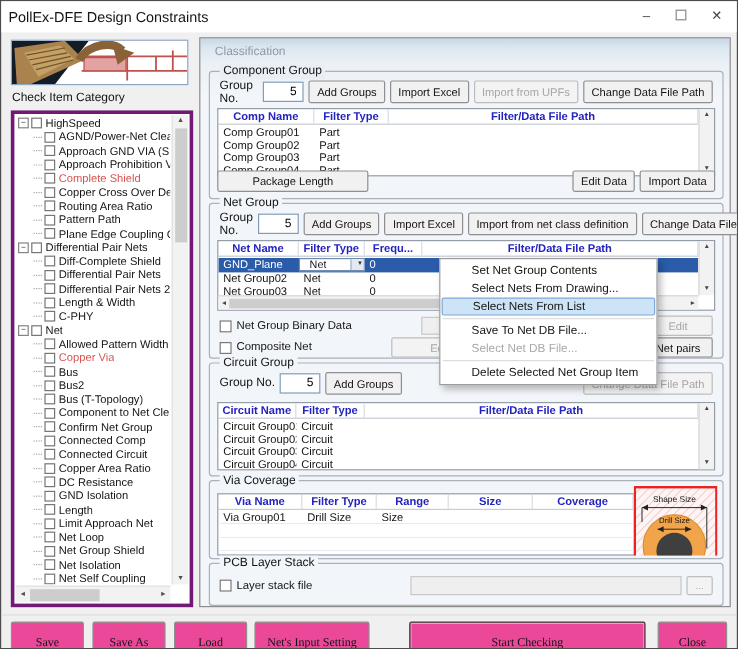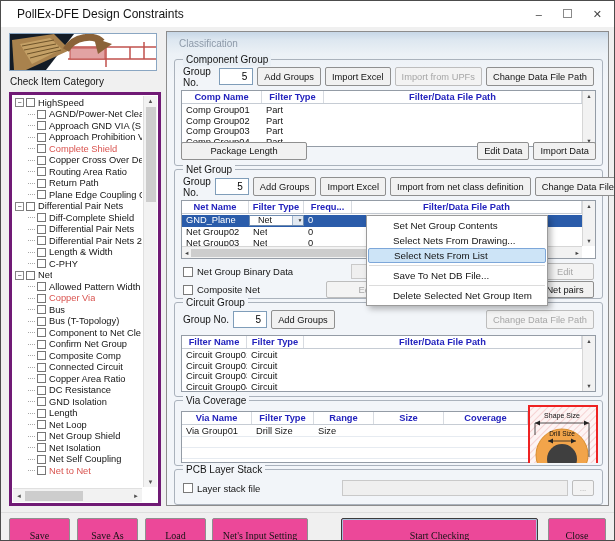--- a/index.html
+++ b/index.html
@@ -5,21 +5,21 @@
   :root{
     --selection-bg:#2a5caa; --warn-text:#d9534f; --header-blue:#2323bd;
     --menu-hl:#cde4f7; --menu-hl-border:#7da7d9;
     --via-pad:#f2a44a; --via-drill:#3f3f3f; --via-frame:#ee2222;
   }
   *{box-sizing:border-box;margin:0;padding:0}
   body{margin:0;background:#d8d8d8;font-family:"Liberation Sans",sans-serif}
   .window{position:relative;width:615px;height:541px;border:1px solid #4c4c4c;background:#f0f0f0;overflow:hidden}
 
   
-  .titlebar{position:absolute;left:0;top:0;right:0;height:26px;background:#fff;display:flex;align-items:center;padding-left:16px}
+  .titlebar{position:absolute;left:0;top:0;right:0;height:26px;background:#fff;display:flex;align-items:center;padding-left:6px}
   .title{font-size:12px;color:#141414}
   .win-controls{position:absolute;right:12px;top:0;height:26px;display:flex;align-items:center;gap:21px;color:#444}
   .wc{font-size:11px;line-height:11px;cursor:default}
   .max-box{width:9px;height:9px;border:1px solid #8a8a8a;display:inline-block}
 
   
   .pcb-image{position:absolute;left:8px;top:32px;width:148px;height:38px;border:1px solid #8aa6c2;background:#fff;overflow:hidden}
   .category-label{position:absolute;left:9px;top:75px;font-size:10px;color:#141414}
   .tree-panel{position:absolute;left:8px;top:91px;width:152px;height:414px;background:#fff;border:3px solid #701a75}
   .tree-view{position:absolute;left:2px;top:2px;right:16px;bottom:16px;overflow:hidden}
@@ -210,21 +210,21 @@
 
         <div class="tree-row">
 
           <span class="cbx"></span>
           <span class="tree-label">Routing Area Ratio</span>
         </div>
 
         <div class="tree-row">
 
           <span class="cbx"></span>
-          <span class="tree-label">Return Path</span>
+          <span class="tree-label">Pattern Path</span>
         </div>
 
         <div class="tree-row">
 
           <span class="cbx"></span>
           <span class="tree-label">Plane Edge Coupling C</span>
         </div>
 
         <div class="tree-row root">
           <span class="expander">−</span>
@@ -279,20 +279,25 @@
           <span class="cbx"></span>
           <span class="tree-label red">Copper Via</span>
         </div>
 
         <div class="tree-row">
 
           <span class="cbx"></span>
           <span class="tree-label">Bus</span>
         </div>
 
+        <div class="tree-row">
+
+          <span class="cbx"></span>
+          <span class="tree-label">Bus2</span>
+        </div>
 
         <div class="tree-row">
 
           <span class="cbx"></span>
           <span class="tree-label">Bus (T-Topology)</span>
         </div>
 
         <div class="tree-row">
 
           <span class="cbx"></span>
@@ -301,21 +306,21 @@
 
         <div class="tree-row">
 
           <span class="cbx"></span>
           <span class="tree-label">Confirm Net Group</span>
         </div>
 
         <div class="tree-row">
 
           <span class="cbx"></span>
-          <span class="tree-label">Composite Comp</span>
+          <span class="tree-label">Connected Comp</span>
         </div>
 
         <div class="tree-row">
 
           <span class="cbx"></span>
           <span class="tree-label">Connected Circuit</span>
         </div>
 
         <div class="tree-row">
 
@@ -334,20 +339,25 @@
           <span class="cbx"></span>
           <span class="tree-label">GND Isolation</span>
         </div>
 
         <div class="tree-row">
 
           <span class="cbx"></span>
           <span class="tree-label">Length</span>
         </div>
 
+        <div class="tree-row">
+
+          <span class="cbx"></span>
+          <span class="tree-label">Limit Approach Net</span>
+        </div>
 
         <div class="tree-row">
 
           <span class="cbx"></span>
           <span class="tree-label">Net Loop</span>
         </div>
 
         <div class="tree-row">
 
           <span class="cbx"></span>
@@ -520,21 +530,21 @@
     <div class="groupbox gb-circ">
       <span class="gb-label">Circuit Group</span>
       <div class="ctl-row">
         <span>Group No.</span>
         <input class="num-input" value="5" style="">
         <button class="btn">Add Groups</button>
         <button class="btn dis push-right">Change Data File Path</button>
       </div>
       <div class="tbl tbl-circ with-vs">
         <div class="thead">
-          <span>Filter Name</span>
+          <span>Circuit Name</span>
           <span>Filter Type</span>
           <span>Filter/Data File Path</span>
         </div>
         <div class="tbody">
 
             <div class="trow">
               <span>Circuit Group01</span>
               <span>Circuit</span>
               <span></span>
             </div>
@@ -637,20 +647,23 @@
       </div>
 
       <div class="menu-item sep">
         <span></span>
       </div>
 
       <div class="menu-item">
         <span>Save To Net DB File...</span>
       </div>
 
+      <div class="menu-item disabled">
+        <span>Select Net DB File...</span>
+      </div>
 
       <div class="menu-item sep">
         <span></span>
       </div>
 
       <div class="menu-item">
         <span>Delete Selected Net Group Item</span>
       </div>
     </div>
 

